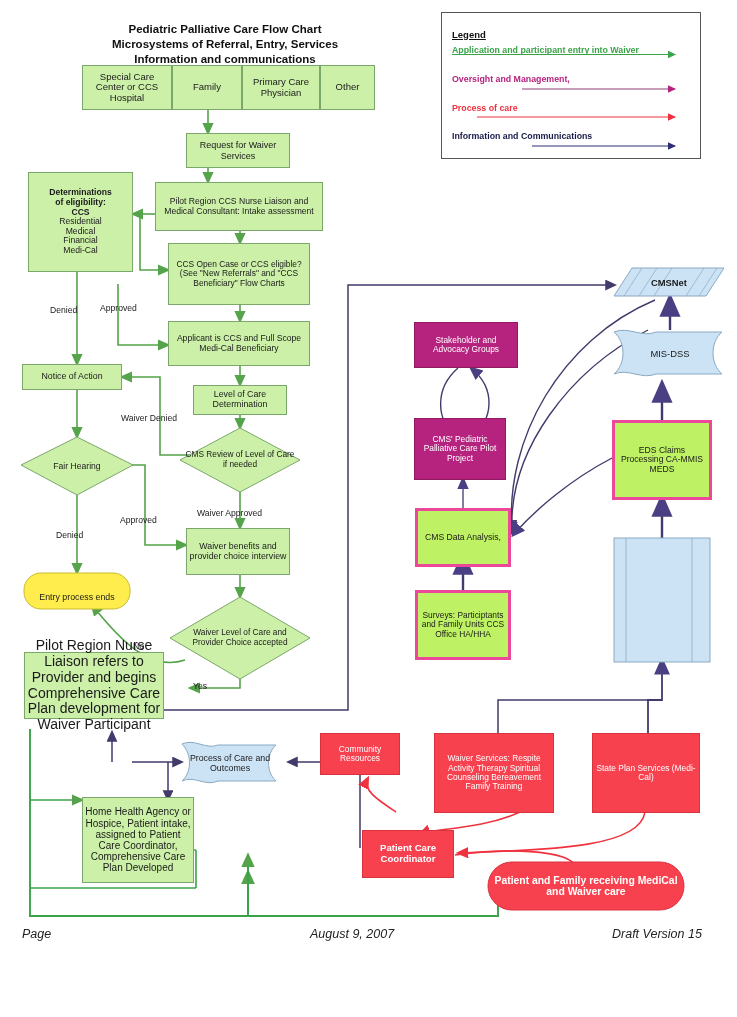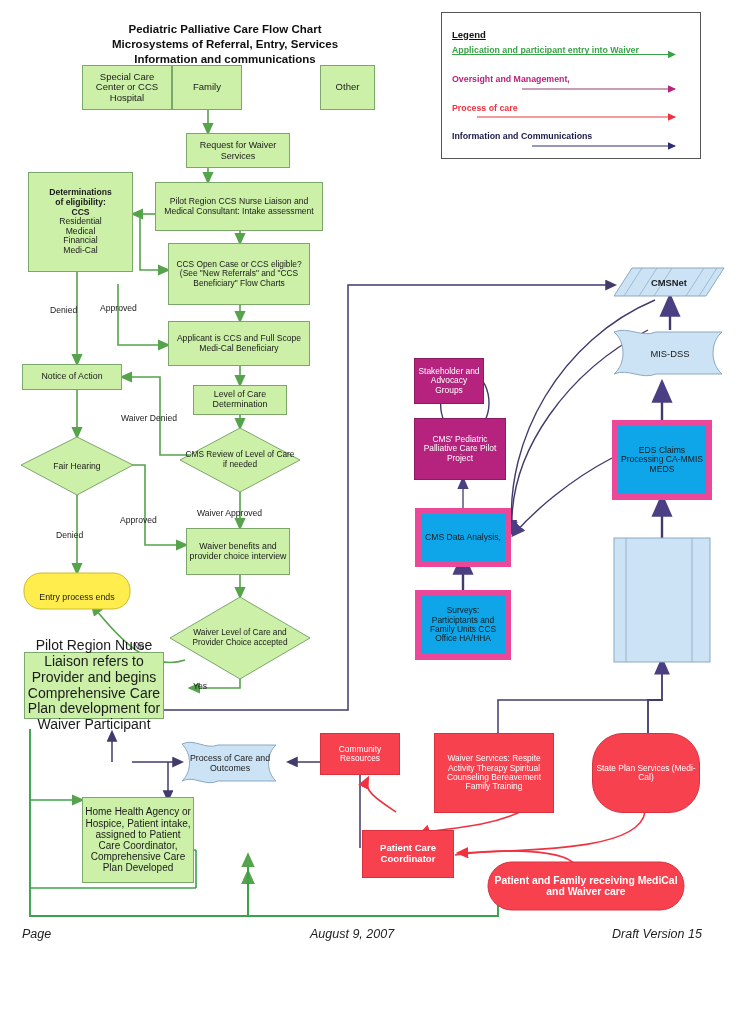--- a/index.html
+++ b/index.html
@@ -7,21 +7,21 @@
        font-family:"Liberation Sans","DejaVu Sans",sans-serif;color:#1a1a1a;}
   #canvas{position:absolute;left:0;top:0;width:737px;height:1017px;}
   svg.wires{position:absolute;left:0;top:0;width:737px;height:1017px;pointer-events:none;}
 
   .node{position:absolute;box-sizing:border-box;display:flex;align-items:center;
         justify-content:center;text-align:center;line-height:1.12;}
   .node span{display:block;padding:0 2px;}
 
   
   .green  {background:#ccf0a8;border:1px solid #7ba76a;color:#1a1a1a;}
-  .blue   {background:#0ea5e9;border:6px solid #ec4899;color:#1a1a1a;}
+  .blue   {background:#bef264;border:3px solid #ec4899;color:#1a1a1a;}
   .magenta{background:#b5237e;border:1px solid #8e1a62;color:#ffffff;}
   .red    {background:#f8414f;border:1px solid #d8323f;color:#ffffff;}
 
   
   #title{position:absolute;left:60px;top:22px;width:330px;text-align:center;
          font-size:11.5px;font-weight:bold;line-height:1.32;color:#101010;}
 
   
   .toprow{position:absolute;top:65px;height:45px;font-size:9.5px;}
 
@@ -236,20 +236,23 @@
       <polygon points="240,597 310,638 240,679 170,638"></polygon>
     </g>
   </svg>
 
   <div class="node green toprow" style="left:82px;width:90px;">
     <span>Special Care Center or CCS Hospital</span>
     </div>
   <div class="node green toprow" style="left:172px;width:70px;">
     <span>Family</span>
     </div>
+  <div class="node green toprow" style="left:242px;width:78px;">
+    <span>Primary Care Physician</span>
+    </div>
   <div class="node green toprow" style="left:320px;width:55px;">
     <span>Other</span>
     </div>
 
   <div class="node green" style="left:186px;top:133px;width:104px;height:35px;font-size:9px;">
     <span>Request for Waiver Services</span>
     </div>
 
   <div class="node green" style="left:28px;top:172px;width:105px;height:100px;font-size:8.6px;flex-direction:column;">
     <span style="font-weight:bold;">Determinations</span>
@@ -312,21 +315,21 @@
     </div>
 
   <div class="shapelabel" style="left:614px;top:268px;width:110px;height:28px;font-size:9.4px;font-weight:bold;">
     <span>CMSNet</span>
     </div>
 
   <div class="shapelabel" style="left:620px;top:332px;width:100px;height:42px;font-size:9.4px;">
     <span>MIS-DSS</span>
     </div>
 
-  <div class="node magenta" style="left:414px;top:322px;width:70px;height:46px;font-size:8.4px;margin-top:36px;">
+  <div class="node magenta" style="left:414px;top:322px;width:104px;height:46px;font-size:8.4px;">
     <span>Stakeholder and Advocacy Groups</span>
     </div>
 
   <div class="node magenta" style="left:414px;top:418px;width:92px;height:62px;font-size:8.4px;">
     <span>CMS' Pediatric Palliative Care Pilot Project</span>
     </div>
 
   <div class="node blue" style="left:612px;top:420px;width:100px;height:80px;font-size:8.6px;">
     <span>EDS Claims Processing CA-MMIS MEDS</span>
     </div>
@@ -341,21 +344,21 @@
     </div>
 
   <div class="node red" style="left:320px;top:733px;width:80px;height:42px;font-size:8.4px;">
     <span>Community Resources</span>
     </div>
 
   <div class="node red" style="left:434px;top:733px;width:120px;height:80px;font-size:8.4px;">
     <span>Waiver Services: Respite Activity Therapy Spiritual Counseling Bereavement Family Training</span>
     </div>
 
-  <div class="node red" style="left:592px;top:733px;width:108px;height:80px;font-size:8.4px;border-radius:31px;">
+  <div class="node red" style="left:592px;top:733px;width:108px;height:80px;font-size:8.4px;">
     <span>State Plan Services (Medi-Cal)</span>
     </div>
 
   <div class="node red" style="left:362px;top:830px;width:92px;height:48px;font-size:9.6px;font-weight:bold;">
     <span>Patient Care Coordinator</span>
     </div>
 
   <div class="shapelabel white" style="left:488px;top:862px;width:196px;height:48px;font-size:10.4px;font-weight:bold;">
     <span>Patient and Family receiving MediCal and Waiver care</span>
     </div>

